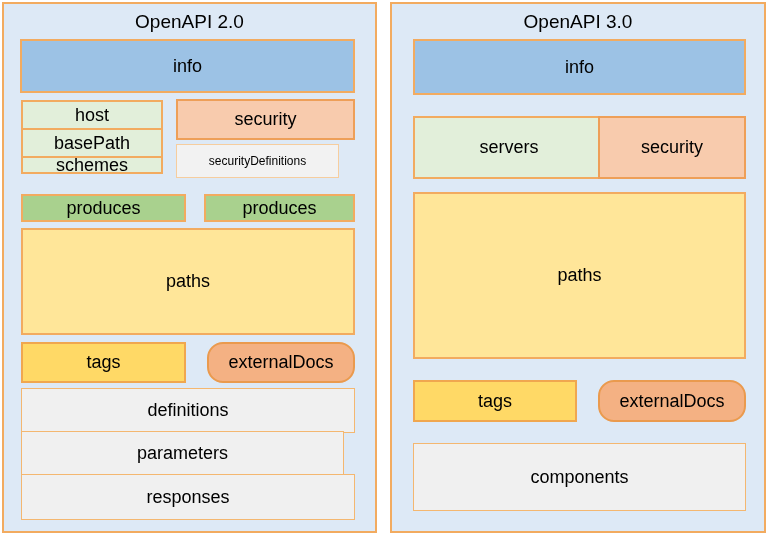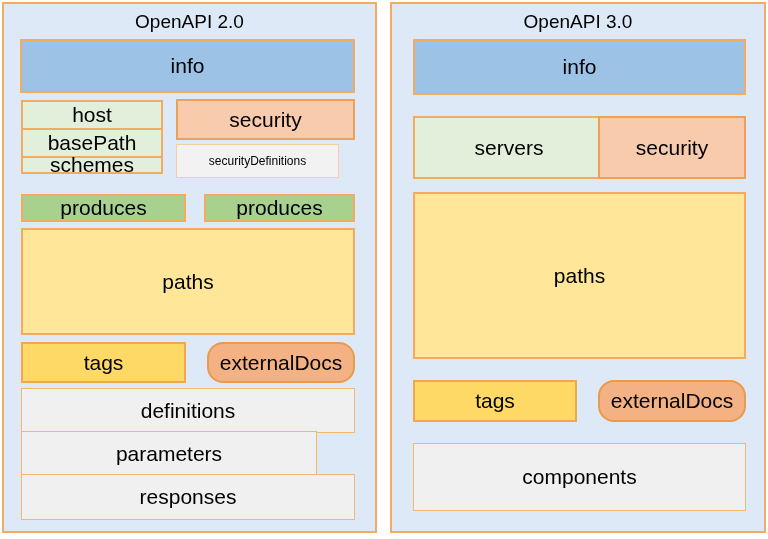--- a/index.html
+++ b/index.html
@@ -18,21 +18,21 @@
   #panel-v3{left:390px;width:376px;}
 
   .panel-title{
     position:absolute;top:5px;left:0;width:100%;
     text-align:center;font-size:19px;line-height:26px;
   }
 
   .box{
     position:absolute;box-sizing:border-box;
     display:flex;align-items:center;justify-content:center;
-    font-size:21px;border:2px solid #f2ab60;white-space:nowrap;
+    font-size:18px;border:2px solid #f2ab60;white-space:nowrap;
   }
 
   .fill-blue      {background:#9cc2e5;}
   .fill-lightgreen{background:#e2efda;}
   .fill-green     {background:#a9d18e;}
   .fill-salmon    {background:#f8cbad;border-color:#ee9f58;}
   .fill-paleyellow{background:#ffe699;}
   .fill-yellow    {background:#ffd966;border-color:#f0a74f;}
   .fill-orange    {background:#f4b183;border-color:#ea9a4e;border-radius:16px;}
   .fill-gray      {background:#f0f0f0;border:1.5px solid #f4b770;}
@@ -44,21 +44,21 @@
   #v2-basepath    {left:17px; top:124px; width:142px;height:30px;}
   #v2-schemes     {left:17px; top:152px; width:142px;height:18px;}
   #v2-security    {left:172px;top:95px;  width:179px;height:41px;}
   #v2-secdefs     {left:172px;top:140px; width:163px;height:34px;font-size:12px;}
   #v2-produces    {left:17px; top:190px; width:165px;height:28px;}
   #v2-consumes    {left:200px;top:190px; width:151px;height:28px;}
   #v2-paths       {left:17px; top:224px; width:334px;height:107px;}
   #v2-tags        {left:17px; top:338px; width:165px;height:41px;}
   #v2-extdocs     {left:203px;top:338px; width:148px;height:41px;}
   #v2-definitions {left:17px; top:384px; width:334px;height:45px;}
-  #v2-parameters  {left:17px; top:427px; width:296px;height:45px;}
+  #v2-parameters  {left:17px; top:427px; width:323px;height:45px;}
   #v2-responses   {left:17px; top:470px; width:334px;height:46px;}
 
   
   #v3-info        {left:21px; top:35px;  width:333px;height:56px;}
   #v3-servers     {left:21px; top:112px; width:192px;height:63px;}
   #v3-security    {left:206px;top:112px; width:148px;height:63px;}
   #v3-paths       {left:21px; top:188px; width:333px;height:167px;}
   #v3-tags        {left:21px; top:376px; width:164px;height:42px;}
   #v3-extdocs     {left:206px;top:376px; width:148px;height:42px;}
   #v3-components  {left:21px; top:439px; width:333px;height:68px;}

